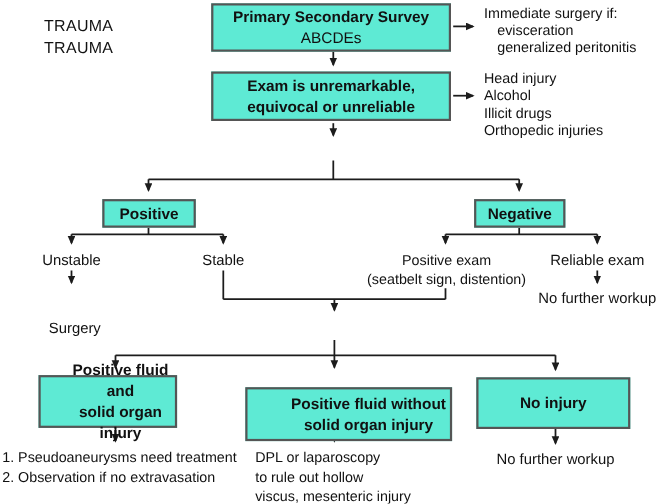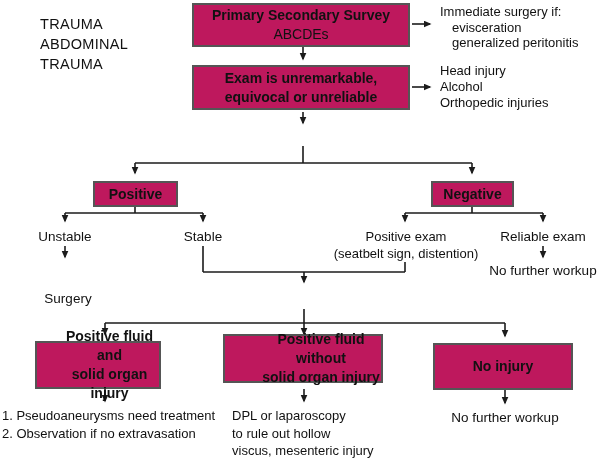--- a/index.html
+++ b/index.html
@@ -3,34 +3,34 @@
 <meta charset="utf-8">
 <style>
   * { margin:0; padding:0; box-sizing:border-box; }
   html,body { background:#ffffff; }
   body { font-family:"Liberation Sans", sans-serif; color:#111111; }
   .canvas { position:relative; width:602px; height:458px; background:#ffffff; overflow:hidden; }
   .wires { position:absolute; left:0; top:0; }
   .wire { fill:none; stroke:#1c1c1c; stroke-width:1.6; }
   .abs { position:absolute; }
   .title { left:40px; top:14px; width:130px; font-size:14.5px; line-height:20px; letter-spacing:.3px; }
-  .box { position:absolute; border:2px solid #555555; background:#be185d;
+  .box { position:absolute; border:2px solid #555555; background:#5eead4;
          display:flex; flex-direction:column; align-items:center; justify-content:center;
          text-align:center; font-size:14px; line-height:19px; }
   .bold { font-weight:bold; }
   .lbl { position:absolute; font-size:13.5px; text-align:center; }
   .note { position:absolute; font-size:13px; }
   .indent { margin-left:12px; }
 
   #b-survey { left:192px; top:3px;  width:218px; height:44px; }
   #b-exam   { left:192px; top:65px; width:218px; height:45px; }
   #b-pos    { left:93px;  top:181px; width:85px; height:26px; }
   #b-neg    { left:431px; top:181px; width:83px; height:26px; }
   #b-fs     { left:35px;  top:341px; width:126px; height:48px;padding-left:23px; }
-  #b-fns    { left:223px; top:334px; width:160px; height:49px;padding-left:36px; }
+  #b-fns    { left:223px; top:352px; width:188px; height:49px;padding-left:36px; }
   #b-ni     { left:433px; top:343px; width:140px; height:47px; }
 
   #n-surg { left:440px; top:4px;  line-height:15.5px; }
   #n-conf { left:440px; top:63px; line-height:16px; }
 
   #l-fast     { left:253px; top:128px; width:100px; }
   #l-unstable { left:15px;  top:229px; width:100px; }
   #l-stable   { left:153px; top:229px; width:100px; }
   #l-surgery  { left:18px;  top:275px; width:100px;margin-top:16px; }
   #l-posexam  { left:300px; top:229px; width:212px; font-size:13px; line-height:16.5px; }
@@ -74,21 +74,20 @@
     <path class="wire" marker-end="url(#arr)" d="M105 323 V334"></path>
     <path class="wire" marker-end="url(#arr)" d="M304 323 V334"></path>
     <path class="wire" marker-end="url(#arr)" d="M505 323 V336"></path>
     <path class="wire" marker-end="url(#arr)" d="M105 389 V401"></path>
     <path class="wire" marker-end="url(#arr)" d="M304 389 V401"></path>
     <path class="wire" marker-end="url(#arr)" d="M505 390 V403"></path>
   </svg>
 
   <div class="abs title">
     <div>TRAUMA</div>
-    <div>ABDOMINAL</div>
     <div>TRAUMA</div>
   </div>
 
   <div class="box" id="b-survey">
     <div class="bold">Primary Secondary Survey</div>
     <div>ABCDEs</div>
   </div>
 
   <div class="note" id="n-surg">
     <div>Immediate surgery if:</div>
@@ -97,20 +96,21 @@
   </div>
 
   <div class="box" id="b-exam">
     <div class="bold">Exam is unremarkable,</div>
     <div class="bold">equivocal or unreliable</div>
   </div>
 
   <div class="note" id="n-conf">
     <div>Head injury</div>
     <div>Alcohol</div>
+    <div>Illicit drugs</div>
     <div>Orthopedic injuries</div>
   </div>
 
 
   <div class="box bold" id="b-pos">Positive</div>
   <div class="box bold" id="b-neg">Negative</div>
 
   <div class="lbl" id="l-unstable">Unstable</div>
   <div class="lbl" id="l-stable">Stable</div>
   <div class="lbl" id="l-surgery">Surgery</div>

